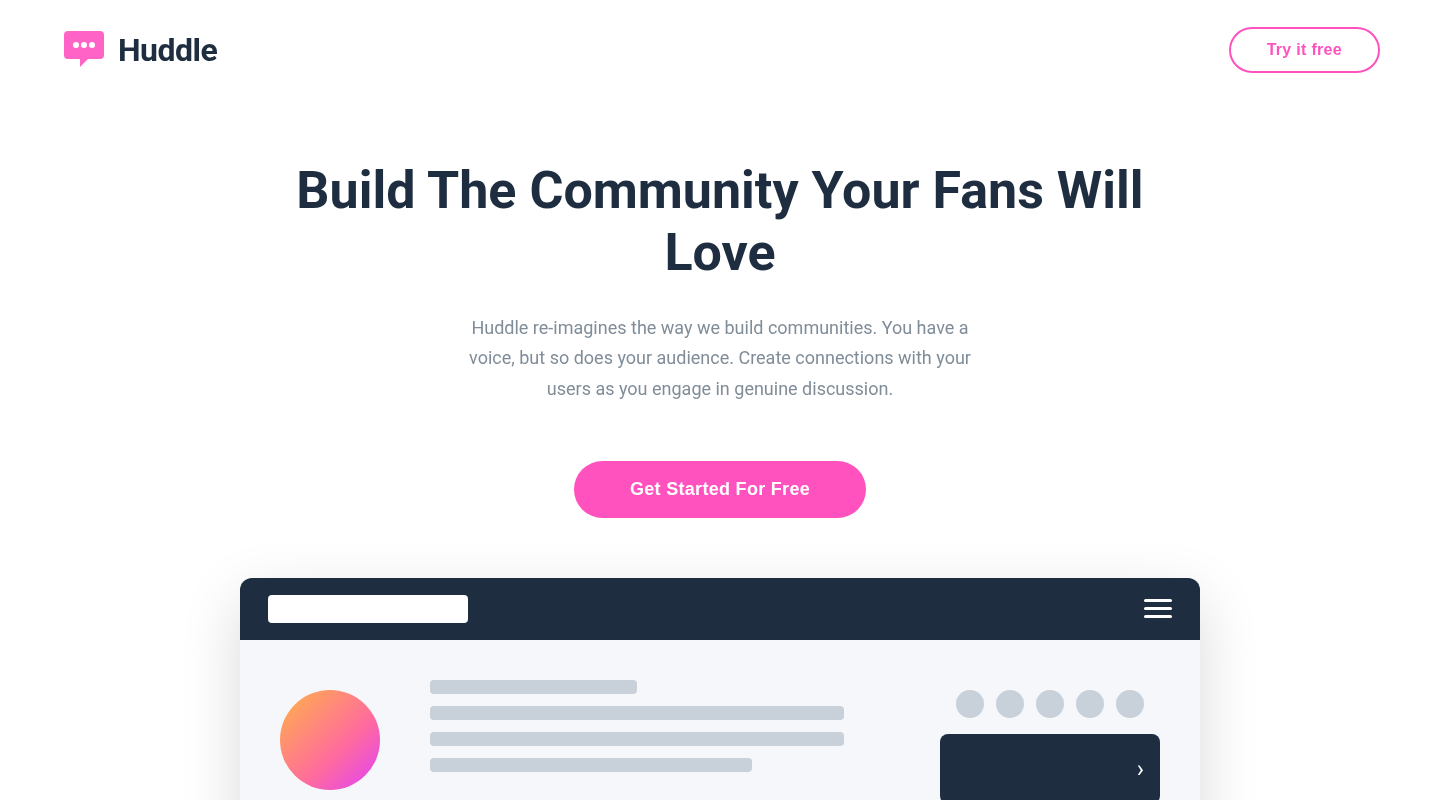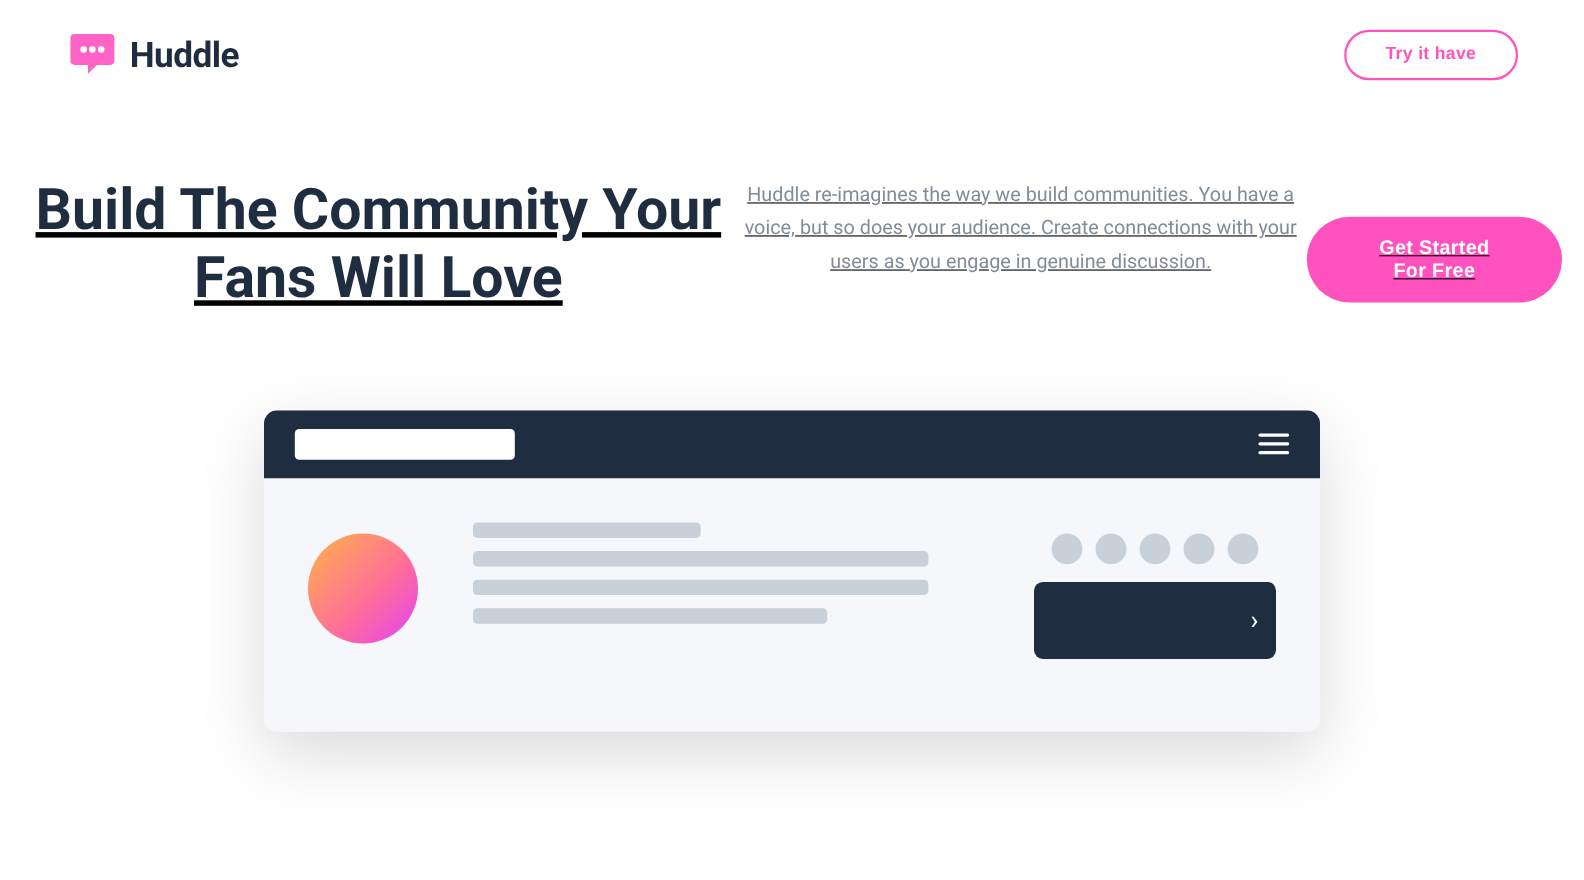--- a/index.html
+++ b/index.html
@@ -51,25 +51,24 @@
       border-radius: 50px;
       font-size: 16px;
       font-weight: 600;
       cursor: pointer;
       letter-spacing: 0.3px;
     }
 
     
     .hero {
       display: flex;
-      flex-direction: row;
+      flex-direction: column;
       align-items: center;
       text-align: center;
       padding: 60px 20px 50px;
-      text-decoration: underline;
     }
 
     .hero-title {
       font-size: 52px;
       font-weight: 700;
       color: #1e2d40;
       max-width: 900px;
       line-height: 1.2;
       margin-bottom: 28px;
     }
@@ -225,21 +224,21 @@
 
       <path d="M4 6 Q4 2 8 2 L40 2 Q44 2 44 6 L44 26 Q44 30 40 30 L28 30 L20 38 L20 30 L8 30 Q4 30 4 26 Z" fill="#ff52bf" opacity="0.9"></path>
 
       <circle cx="16" cy="16" r="3" fill="white"></circle>
       <circle cx="24" cy="16" r="3" fill="white"></circle>
       <circle cx="32" cy="16" r="3" fill="white"></circle>
     </svg>
     <span class="logo-text">Huddle</span>
   </div>
 
-  <button class="try-free-btn">Try it have</button>
+  <button class="try-free-btn">Try it free</button>
 </header>
 
 <section class="hero">
   <h1 class="hero-title">Build The Community Your Fans Will Love</h1>
   <p class="hero-subtitle">Huddle re-imagines the way we build communities. You have a voice, but so does your audience. Create connections with your users as you engage in genuine discussion.</p>
   <button class="get-started-btn">Get Started For Free</button>
 </section>
 
 <div class="mockup-container">
   <div class="mockup">

